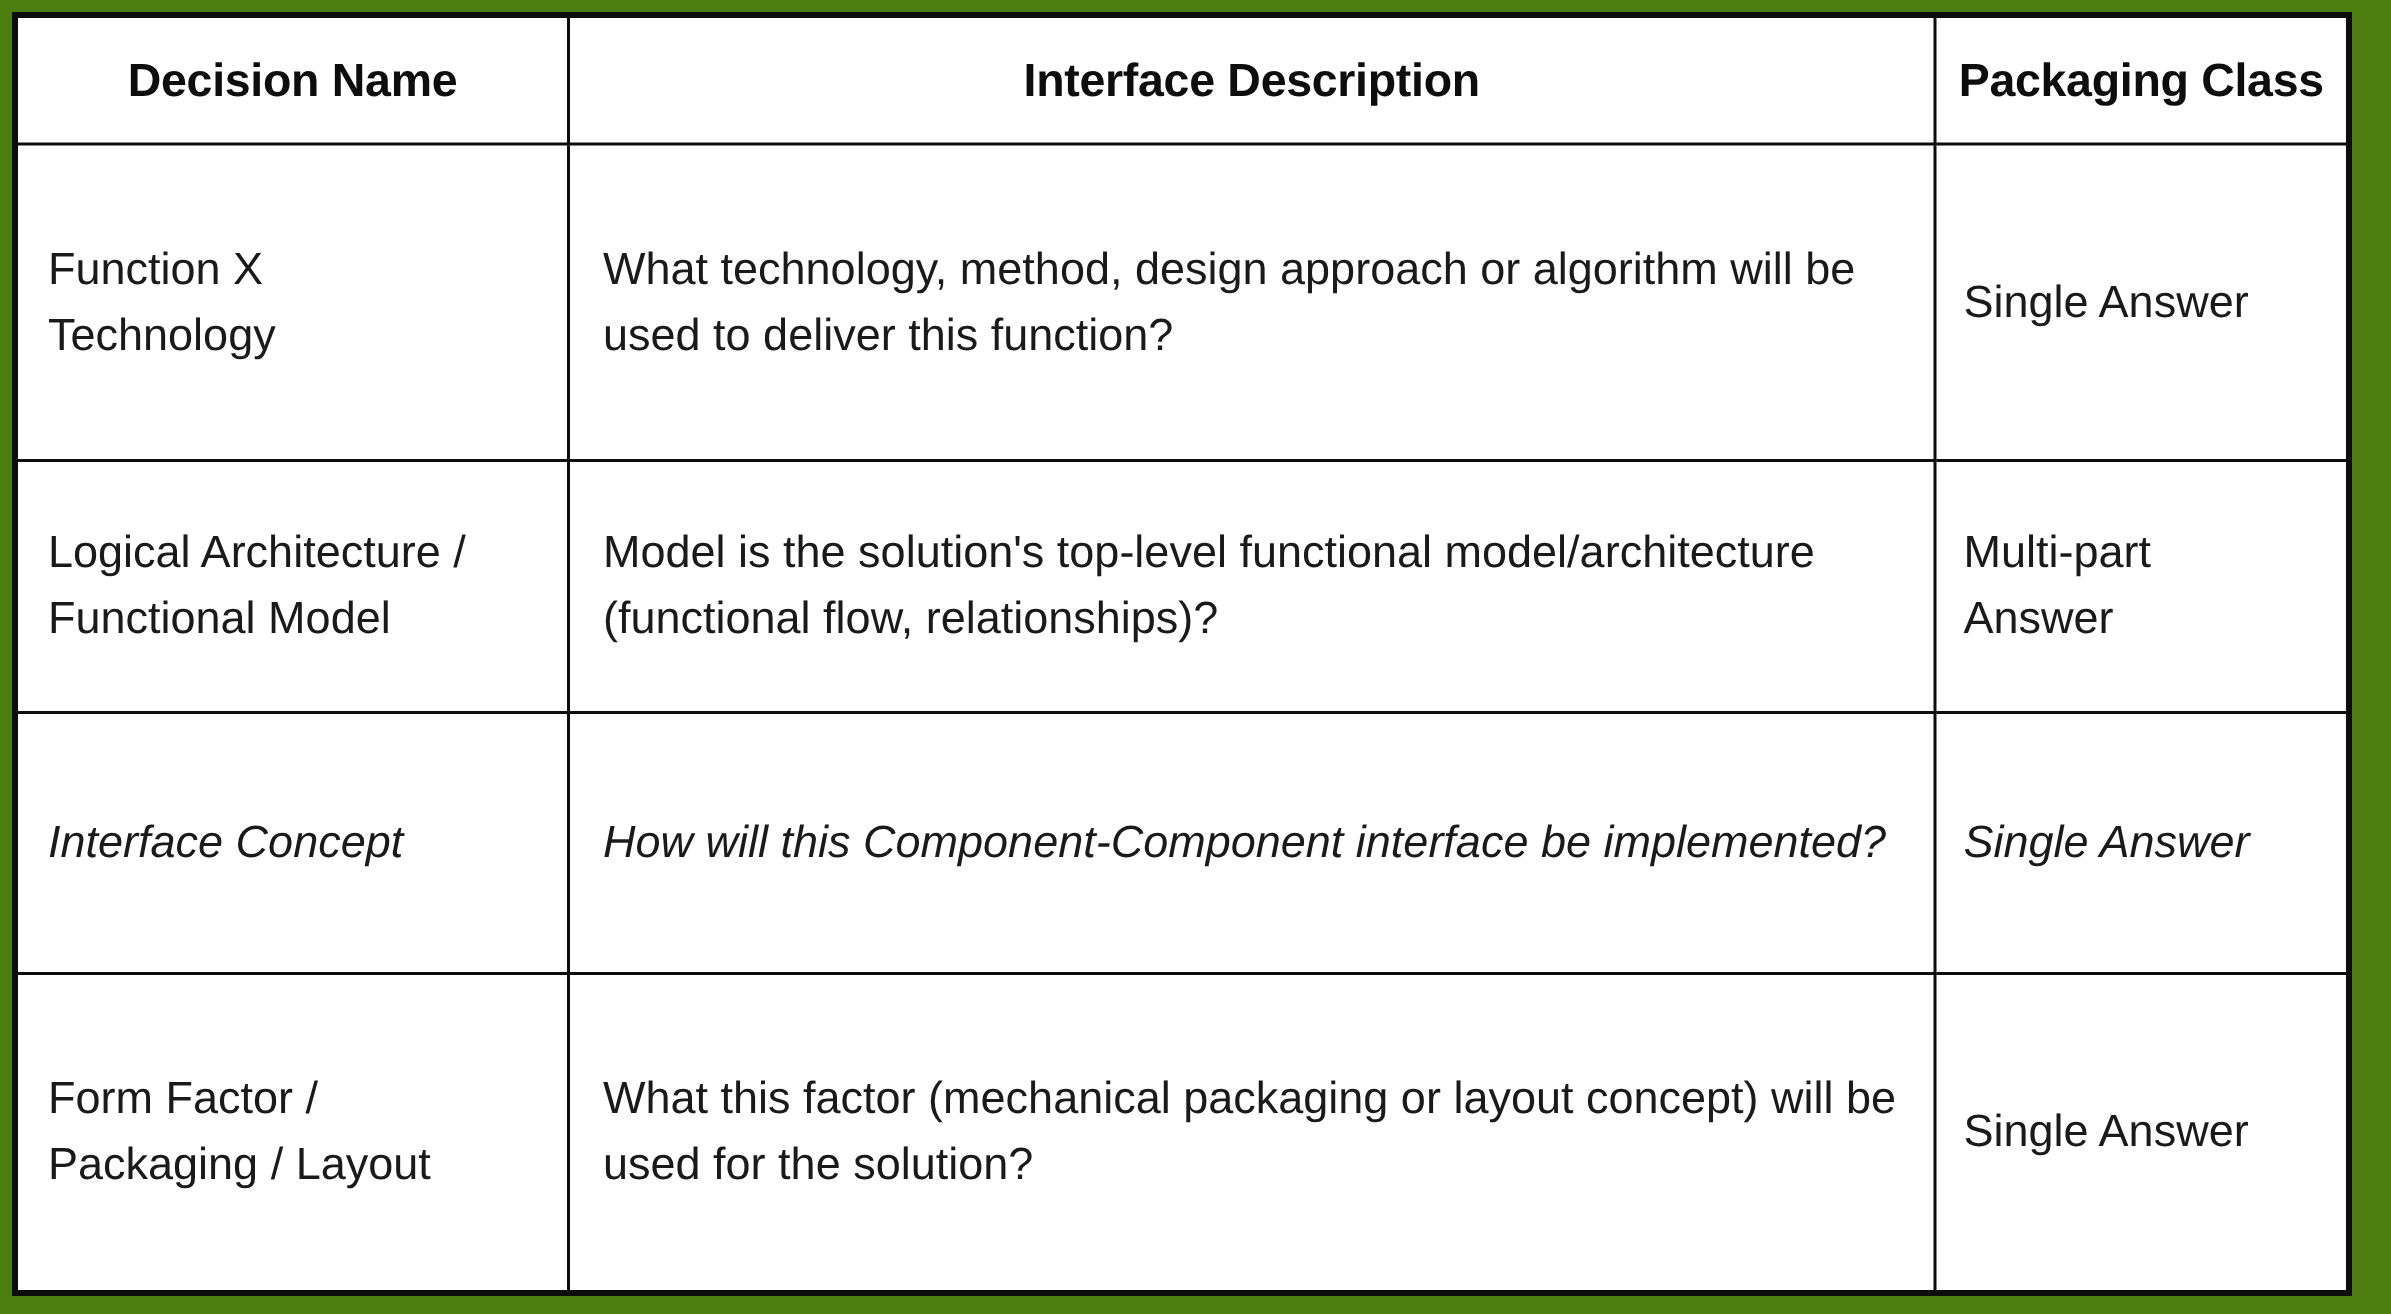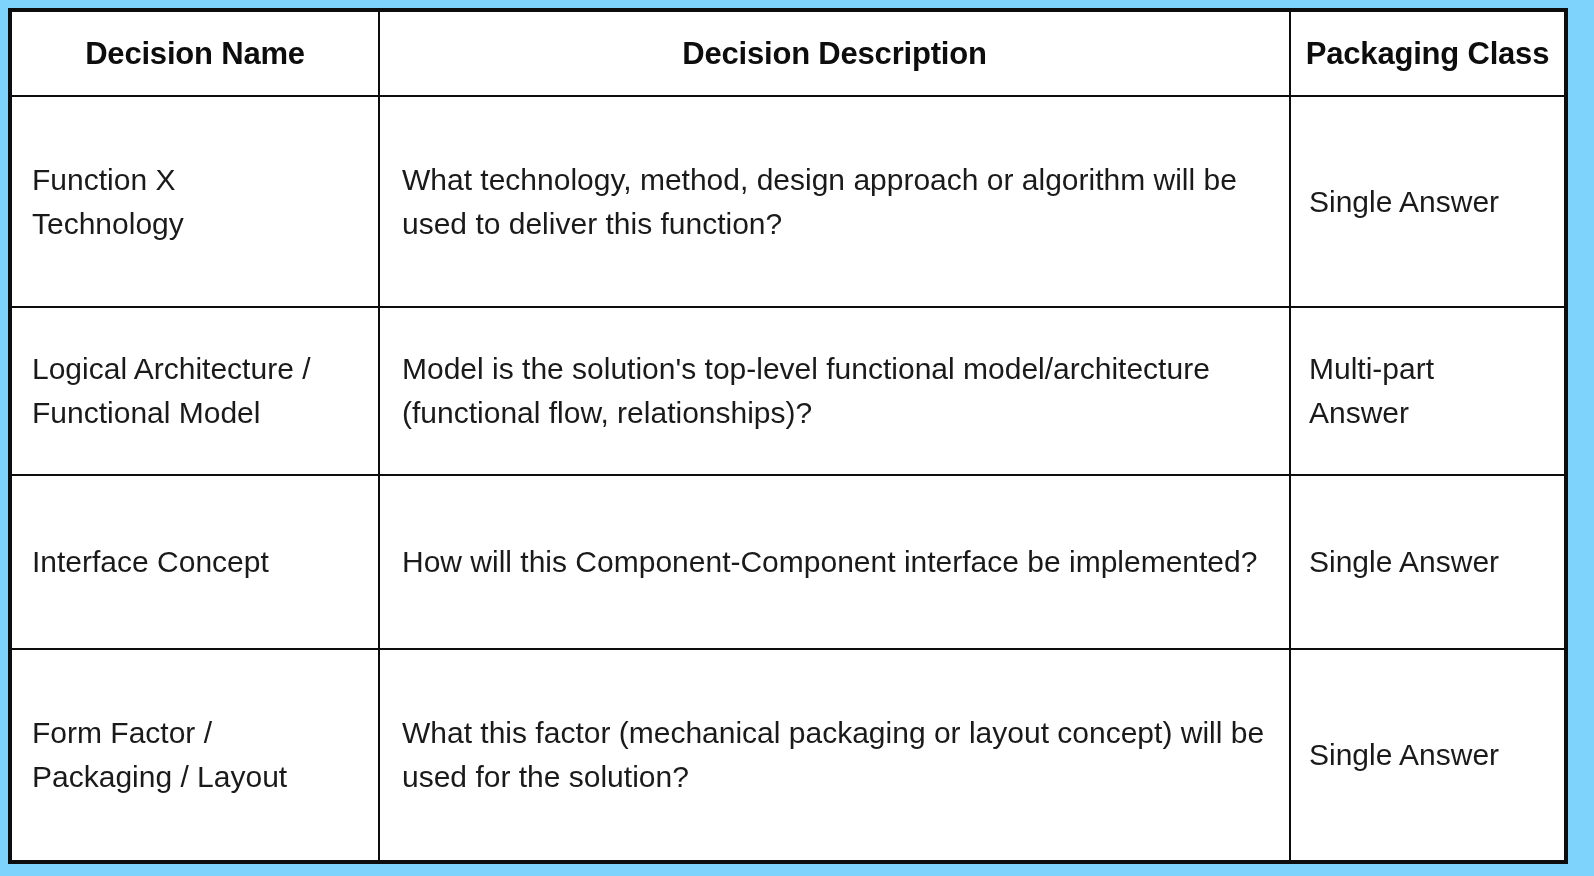--- a/index.html
+++ b/index.html
@@ -12,21 +12,21 @@
     height: 876px;
     font-family: "Liberation Sans", sans-serif;
     color: #1a1a1a;
     overflow: hidden;
   }
 
   .page {
     position: relative;
     width: 1594px;
     height: 876px;
-    background: #7dd3fc;
+    background: #4d7c0f;
     box-sizing: border-box;
   }
 
   .table-wrap {
     position: absolute;
     left: 8px;
     top: 8px;
     width: 1556px;
     height: 856px;
     box-sizing: border-box;
@@ -75,38 +75,38 @@
 
   td.cell-name  { padding-left: 20px; padding-right: 24px; }
   td.cell-desc  { padding-left: 22px; padding-right: 14px; }
   td.cell-class { padding-right: 10px; }
 
   
   tr.row-0 td { height: 128px; }
   tr.row-1 td { height: 92px; }
   tr.row-2 td { height: 128px; }
   tr.row-3 td { height: 128px; }
-  tr.row-4 td { height: 106px; }
+  tr.row-4 td { height: 106px; font-style: italic; }
   tr.row-5 td { height: 129px; }
 </style>
 </head>
 <body>
 
 <div class="page">
   <div class="table-wrap">
     <table class="decision-table">
       <colgroup>
         <col class="col-name">
         <col class="col-desc">
         <col class="col-class">
       </colgroup>
       <thead>
         <tr>
           <th>Decision Name</th>
-          <th>Decision Description</th>
+          <th>Interface Description</th>
           <th>Packaging Class</th>
         </tr>
       </thead>
       <tbody>
         <tr class="row-0">
           <td class="cell-name">Function X<br>Technology</td>
           <td class="cell-desc">What technology, method, design approach or algorithm will be used to deliver this function?</td>
           <td class="cell-class">Single Answer</td>
         </tr>
         <tr class="row-1">

